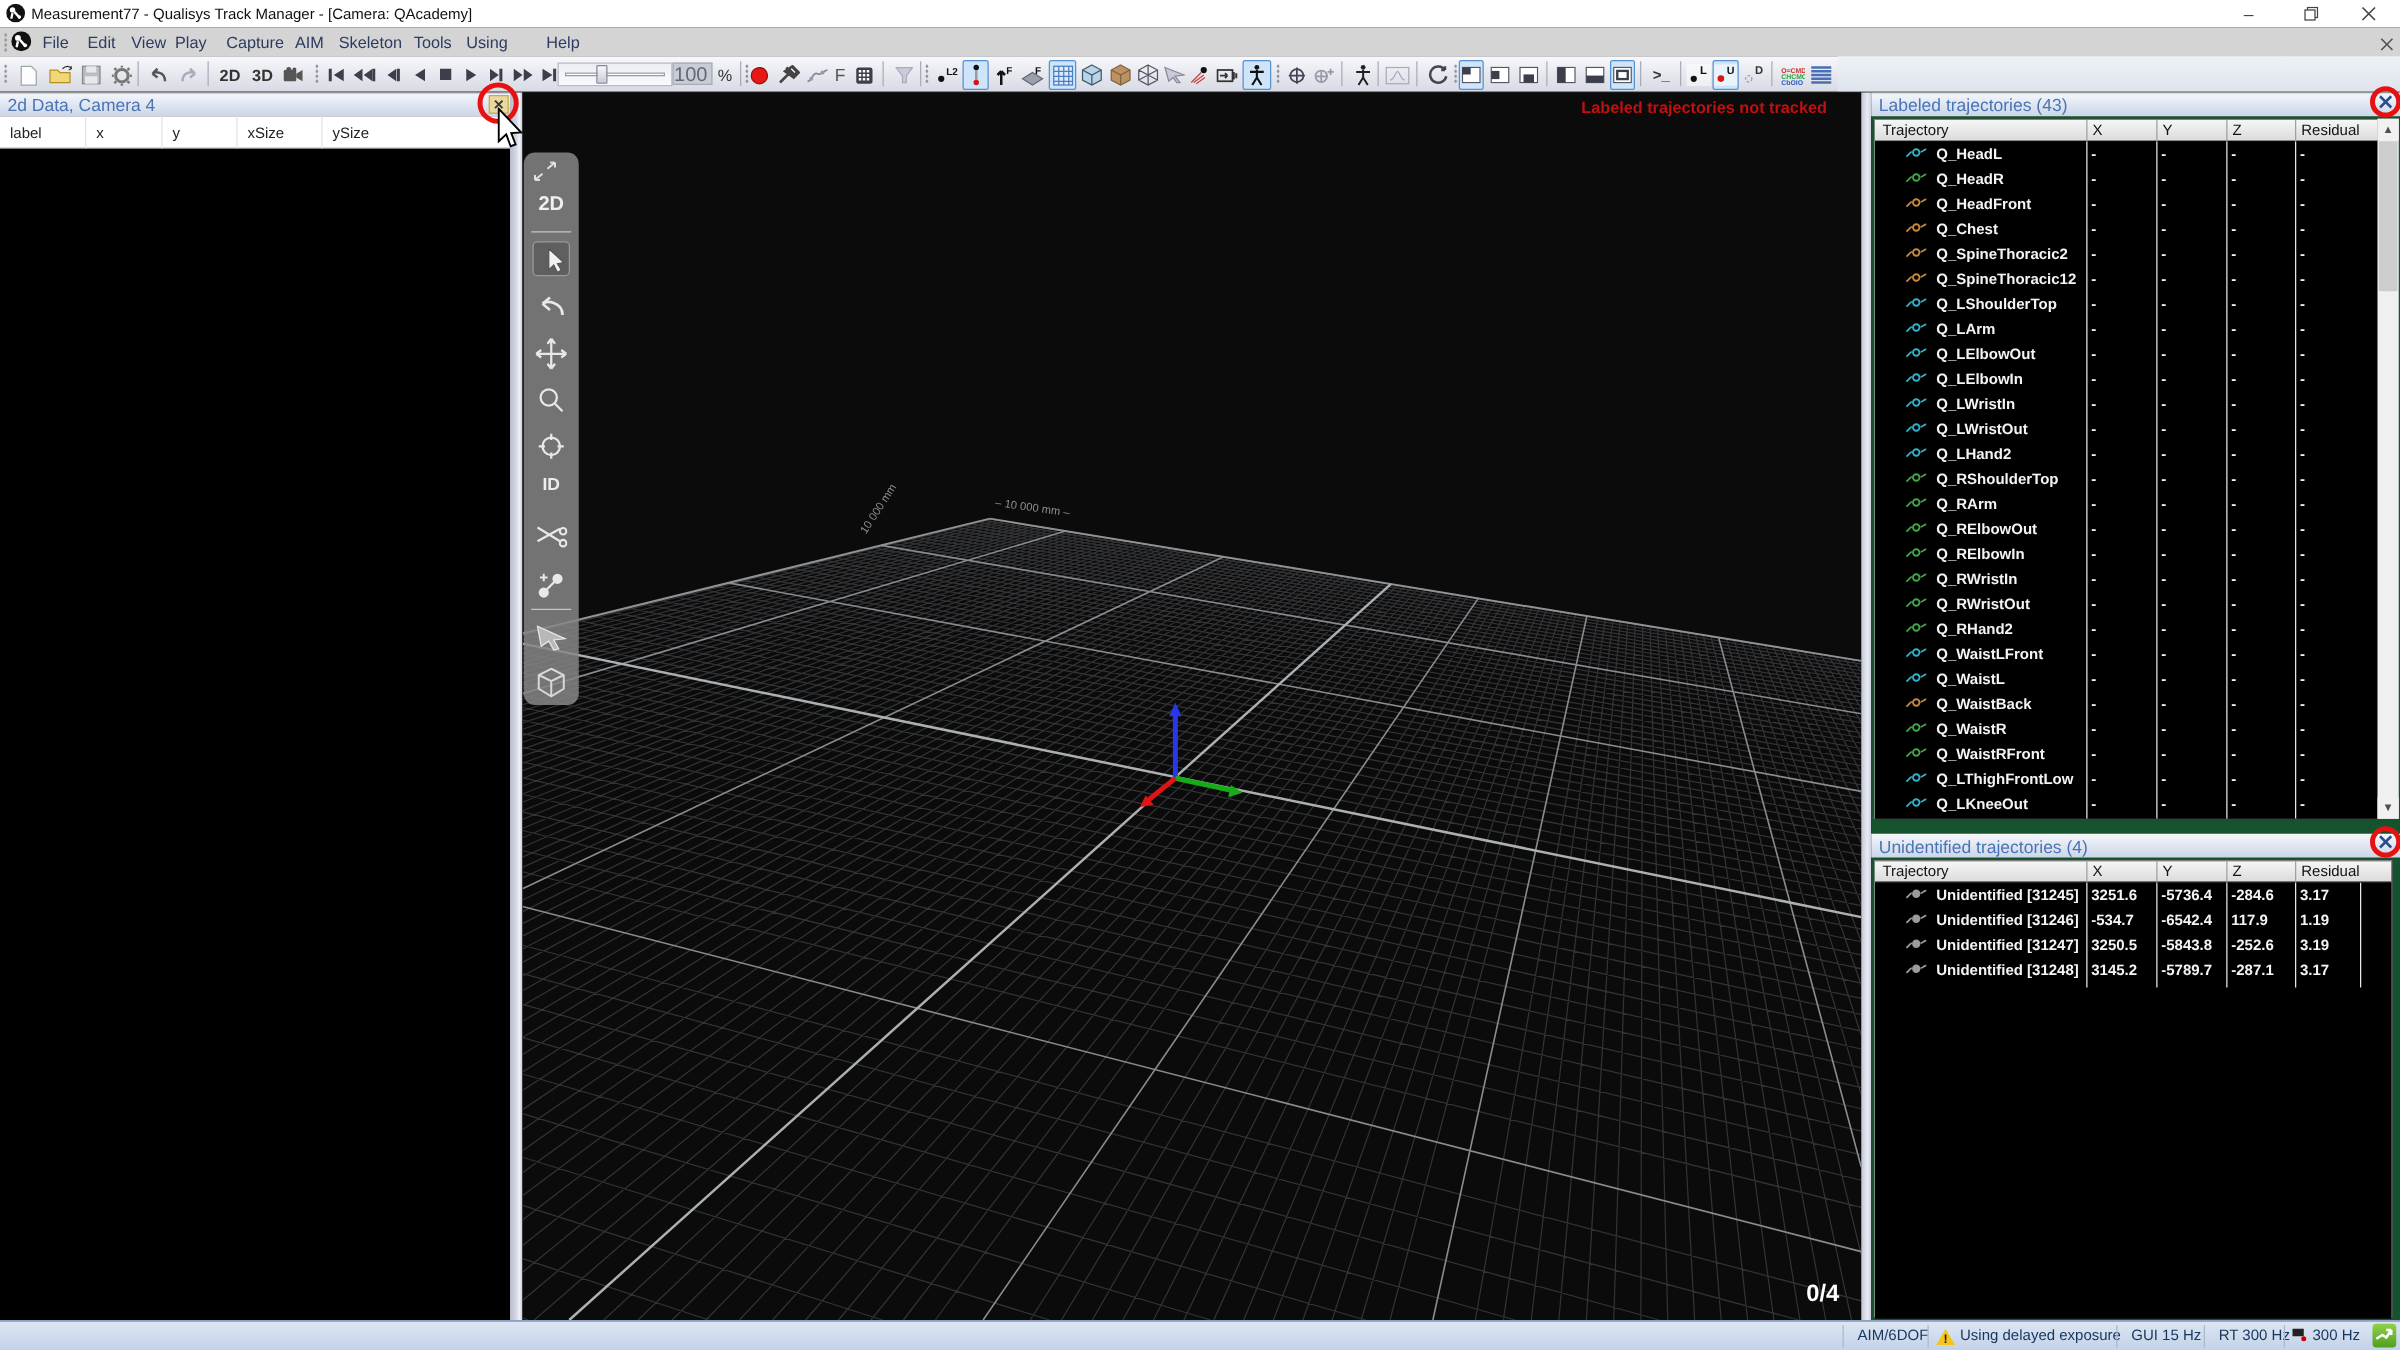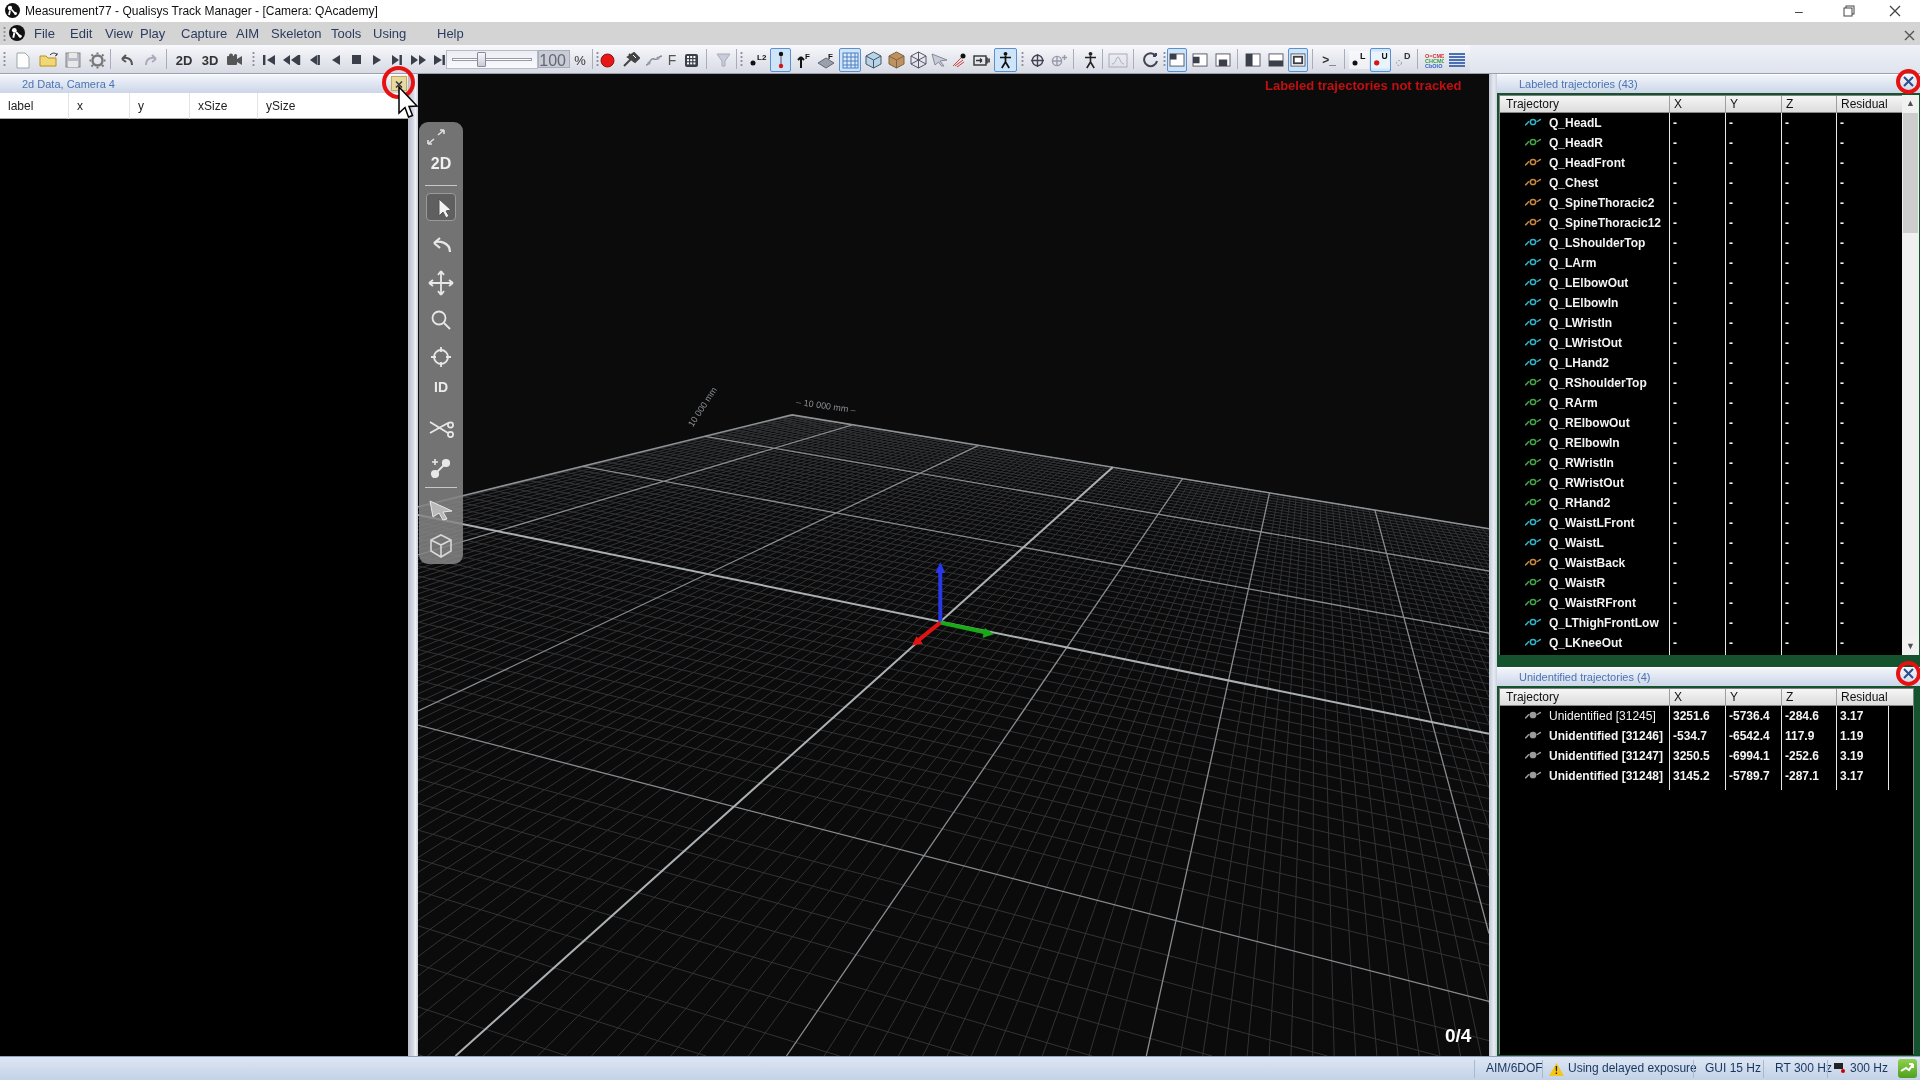--- a/index.html
+++ b/index.html
@@ -3,21 +3,21 @@
 *{margin:0;padding:0;box-sizing:border-box}
 html,body{width:1920px;height:1080px;overflow:hidden;font-family:"Liberation Sans",sans-serif;background:#000}
 .abs{position:absolute}
 #titlebar{position:absolute;left:0;top:0;width:1920px;height:22px;background:#fff;color:#111;font-size:12px}
 #menubar{position:absolute;left:0;top:22px;width:1920px;height:23px;background:#d4d4d4}
 .menuitem{position:absolute;top:4px;font-size:13px;color:#2c3c60}
 #toolbar{position:absolute;left:0;top:45px;width:1920px;height:29px;background:linear-gradient(#f8f9fc 0%,#e8eaf0 45%,#d8dbe4 100%);border-bottom:1px solid #9aa0ac}
 .tsep{position:absolute;top:4px;width:1px;height:20px;background:#a9adb9}
 .grip{position:absolute;top:6px;width:3px;height:16px;background-image:radial-gradient(circle,#8b909e 1px,transparent 1.2px);background-size:3px 4px}
 #content{position:absolute;left:0;top:74px;width:1920px;height:982px;background:#000}
-.caption{position:absolute;height:19px;background:linear-gradient(#f2f5fb,#ccd6e8);border-top:1px solid #fff;font-size:11px;color:#4a74b4;padding-left:22px;line-height:19px}
+.caption{position:absolute;height:19px;background:linear-gradient(#f2f5fb,#ccd6e8);border-top:1px solid #fff;font-size:14px;color:#4a74b4;padding-left:6px;line-height:19px}
 #lheader{position:absolute;left:0;top:19px;width:408px;height:26px;background:#fff;border-bottom:1px solid #aaa;font-size:12px;color:#222}
 .lh{position:absolute;top:0;height:26px;line-height:26px;padding-left:8px;border-left:1px solid #e3e3e3}
 .rtable{position:absolute;background:#000}
 .rhead{position:absolute;left:0;top:0;width:100%;height:17px;background:linear-gradient(#f6f6f6,#dcdcdc);border-bottom:1px solid #888;font-size:12px;color:#111}
 .hcell{position:absolute;top:0;height:17px;line-height:17px;padding-left:4px}
 .trow{position:absolute;left:0;width:100%;height:20px;font-size:12px;color:#f4f4f4}
 .ticon{position:absolute;left:24px;top:0;width:18px;height:20px}
 .tname{position:absolute;left:49px;top:3px;font-weight:700}
 .tv{position:absolute;top:3px;font-weight:700}
 .vline{position:absolute;width:1px;background:#e8e8e8}
@@ -903,21 +903,21 @@
           <div class="vline" style="left:281px;top:0;height:84px"></div>
           <div class="vline" style="left:336px;top:0;height:84px"></div>
           <div class="vline" style="left:388px;top:0;height:84px"></div>
         <div class="trow" style="top:0px">
             <span class="ticon">
               <svg width="18" height="11" viewBox="0 0 18 11" style="position:absolute;left:0;top:4px">
                 <path d="M1 8 C3 8 3.5 4.5 5.5 4.5 M12.5 4.5 C14.5 4.5 15 2.5 17 2.5" stroke="#9b9b9b" stroke-width="1.5" fill="none"></path>
                 <circle cx="9" cy="5" r="2.6" fill="#9b9b9b" stroke="#9b9b9b" stroke-width="1.5"></circle>
               </svg>
             </span>
-            <span class="tname" style="font-weight:400">Unidentified [31245]</span>
+            <span class="tname" style="font-weight:700">Unidentified [31245]</span>
             <span class="tv" style="left:173px">3251.6</span>
             <span class="tv" style="left:229px">-5736.4</span>
             <span class="tv" style="left:285px">-284.6</span>
             <span class="tv" style="left:340px">3.17</span>
           </div>
           <div class="trow" style="top:20px">
             <span class="ticon">
               <svg width="18" height="11" viewBox="0 0 18 11" style="position:absolute;left:0;top:4px">
                 <path d="M1 8 C3 8 3.5 4.5 5.5 4.5 M12.5 4.5 C14.5 4.5 15 2.5 17 2.5" stroke="#9b9b9b" stroke-width="1.5" fill="none"></path>
                 <circle cx="9" cy="5" r="2.6" fill="#9b9b9b" stroke="#9b9b9b" stroke-width="1.5"></circle>
@@ -931,21 +931,21 @@
           </div>
           <div class="trow" style="top:40px">
             <span class="ticon">
               <svg width="18" height="11" viewBox="0 0 18 11" style="position:absolute;left:0;top:4px">
                 <path d="M1 8 C3 8 3.5 4.5 5.5 4.5 M12.5 4.5 C14.5 4.5 15 2.5 17 2.5" stroke="#9b9b9b" stroke-width="1.5" fill="none"></path>
                 <circle cx="9" cy="5" r="2.6" fill="#9b9b9b" stroke="#9b9b9b" stroke-width="1.5"></circle>
               </svg>
             </span>
             <span class="tname" style="font-weight:700">Unidentified [31247]</span>
             <span class="tv" style="left:173px">3250.5</span>
-            <span class="tv" style="left:229px">-6994.1</span>
+            <span class="tv" style="left:229px">-5843.8</span>
             <span class="tv" style="left:285px">-252.6</span>
             <span class="tv" style="left:340px">3.19</span>
           </div>
           <div class="trow" style="top:60px">
             <span class="ticon">
               <svg width="18" height="11" viewBox="0 0 18 11" style="position:absolute;left:0;top:4px">
                 <path d="M1 8 C3 8 3.5 4.5 5.5 4.5 M12.5 4.5 C14.5 4.5 15 2.5 17 2.5" stroke="#9b9b9b" stroke-width="1.5" fill="none"></path>
                 <circle cx="9" cy="5" r="2.6" fill="#9b9b9b" stroke="#9b9b9b" stroke-width="1.5"></circle>
               </svg>
             </span>

